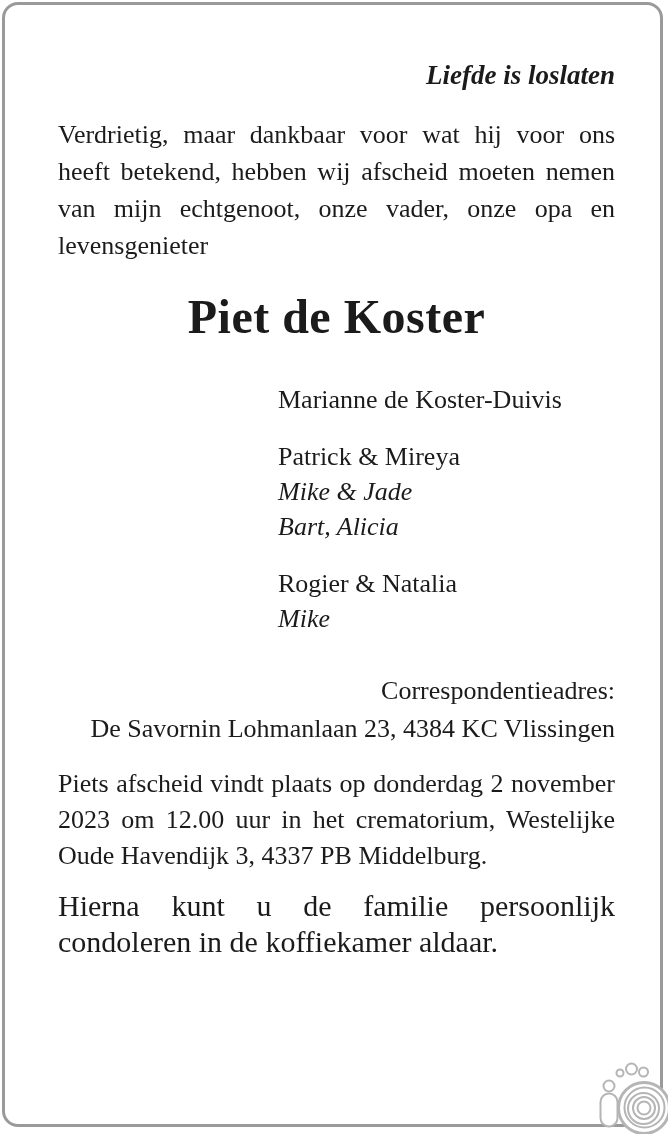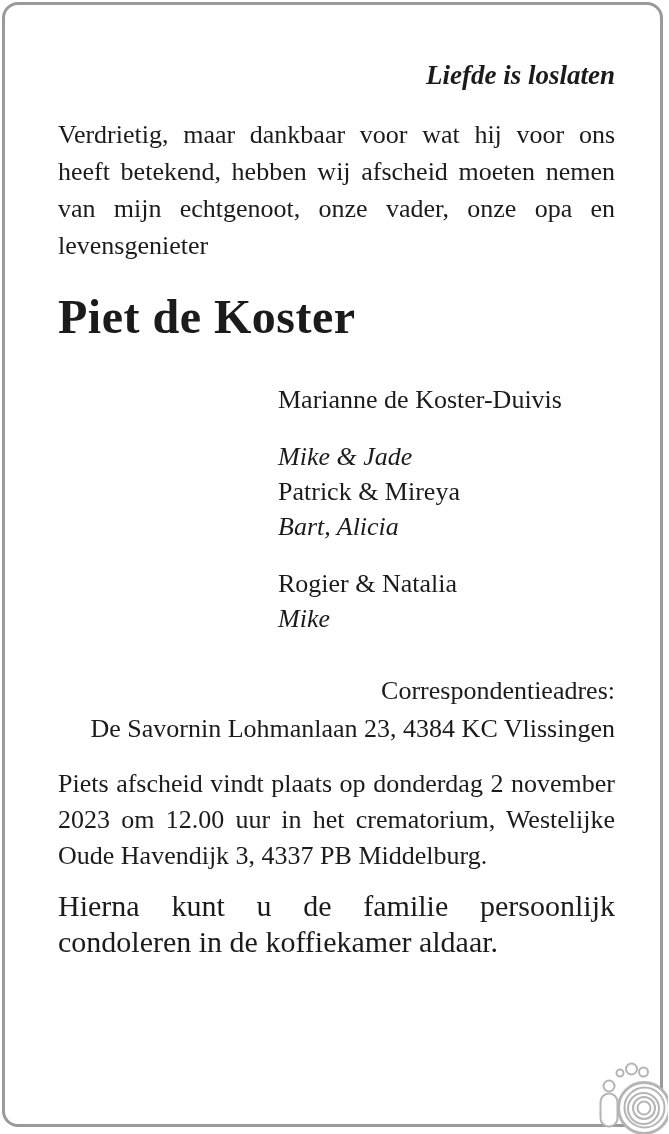--- a/index.html
+++ b/index.html
@@ -43,21 +43,21 @@
     margin: 22px 0 0 0;
     font-size: 26px;
     line-height: 37px;
     text-align: justify;
   }
   .name {
     margin: 24px 0 0 0;
     font-size: 48px;
     line-height: 58px;
     font-weight: bold;
-    text-align: left;
+    text-align: center;
     letter-spacing: 0.5px;
   }
   .dates-row {
     margin-top: 20px;
     display: flex;
     justify-content: space-between;
     font-size: 26px;
     line-height: 37px;
   }
   .dates-row .death { text-align: right; }
@@ -111,22 +111,22 @@
     <p class="intro">Verdrietig, maar dankbaar voor wat hij voor ons heeft betekend, hebben wij afscheid moeten nemen van mijn echtgenoot, onze vader, onze opa en levensgenieter</p>
 
     <h1 class="name">Piet de Koster</h1>
 
 
     <div class="family">
       <div class="fam-group">
         <div class="fam-line">Marianne de Koster-Duivis</div>
       </div>
       <div class="fam-group">
+        <div class="fam-line">Patrick &amp; Mireya</div>
         <div class="fam-line italic">Mike &amp; Jade</div>
-        <div class="fam-line">Patrick &amp; Mireya</div>
         <div class="fam-line italic">Bart, Alicia</div>
       </div>
       <div class="fam-group">
         <div class="fam-line">Rogier &amp; Natalia</div>
         <div class="fam-line italic">Mike</div>
       </div>
     </div>
 
     <div class="correspondence">
       <div>Correspondentieadres:</div>

